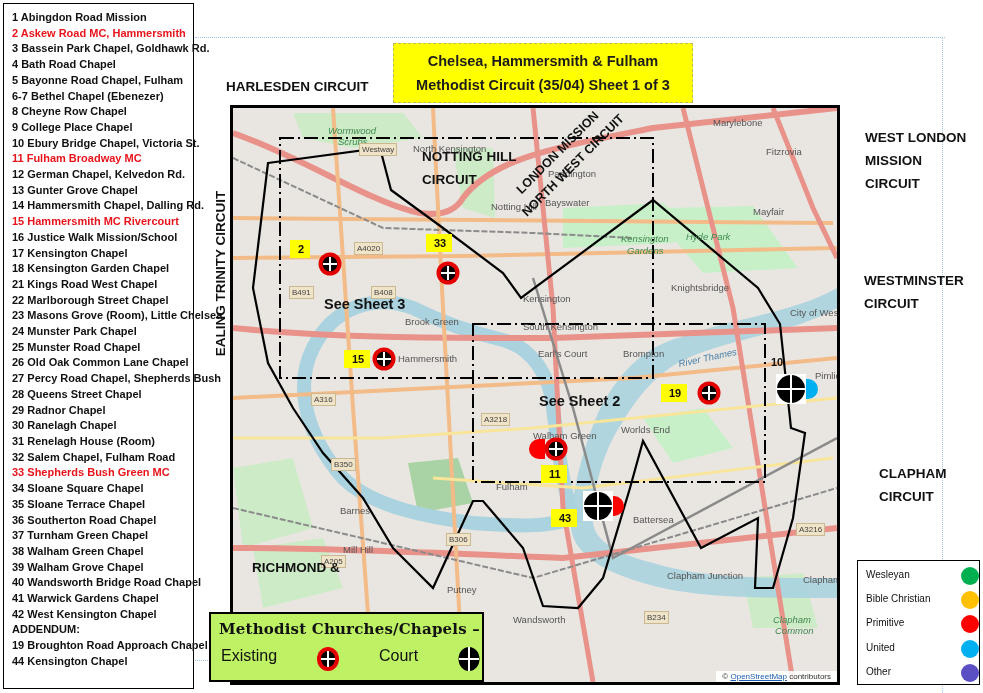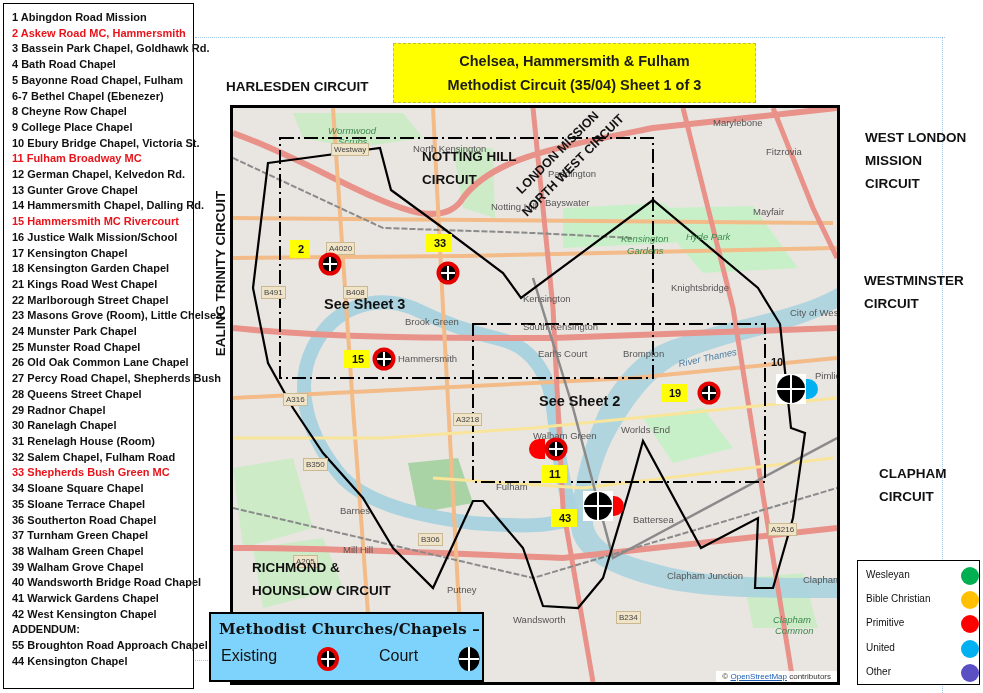--- a/index.html
+++ b/index.html
@@ -7,43 +7,43 @@
   .guide-h { position: absolute; left: 195px; top: 37px; width: 750px; border-top: 1px dotted #9ec5e8; }
   .guide-v { position: absolute; left: 942px; top: 37px; height: 656px; border-left: 1px dotted #9ec5e8; }
   .guide-h2 { position: absolute; left: 195px; top: 660px; width: 15px; border-top: 1px dotted #9ec5e8; }
 
   
   .chapel-list { position: absolute; left: 3px; top: 3px; width: 191px; height: 686px; border: 1px solid #000; background: #fff; padding: 6px 0 0 8px; }
   .chapel-item { font-size: 11px; font-weight: bold; line-height: 15.7px; color: #111; white-space: nowrap; }
   .chapel-item.red { color: #e8141b; }
 
   
-  .title-box { position: absolute; left: 393px; top: 43px; width: 363px; height: 60px; background: #ffff00; border: 1px dashed #bcbc55; text-align: center; padding-top: 5px; }
+  .title-box { position: absolute; left: 393px; top: 43px; width: 300px; height: 60px; background: #ffff00; border: 1px dashed #bcbc55; text-align: center; padding-top: 5px; }
   .title-line { font-size: 14.5px; font-weight: bold; color: #1c1c1c; line-height: 24px; }
 
   .circuit-label { position: absolute; font-size: 13.5px; font-weight: bold; color: #111; line-height: 23px; white-space: nowrap; }
 
   
   .map-frame { position: absolute; left: 230px; top: 105px; width: 610px; height: 580px; border: 3px solid #000; overflow: hidden; background: #fef9c3; }
   .map-frame svg { position: absolute; left: 0; top: 0; }
   .map-text { position: absolute; font-size: 9.5px; color: #555; white-space: nowrap; }
   .map-text.green { color: #3f8a4f; font-style: italic; }
-  .road-tag { position: absolute; font-size: 8px; color: #444; background: #efe3c8; border: 1px solid #c9b891; padding: 0 2px; line-height: 11px; }
+  .road-tag { position: absolute; font-size: 8px; color: #444; background: #efe3c8; border: 1px solid #c9b891; padding: 0 2px; line-height: 11px; margin-left: 28px; }
   .map-circuit { position: absolute; font-size: 13.5px; font-weight: bold; color: #111; line-height: 23px; white-space: nowrap; }
   .see-sheet { position: absolute; font-size: 14.5px; font-weight: bold; color: #111; white-space: nowrap; }
   .num-tag { position: absolute; background: #ffff00; font-size: 11px; font-weight: bold; color: #111; padding: 2px 6px 2px 8px; line-height: 14px; }
   .num-plain { position: absolute; font-size: 11px; font-weight: bold; color: #111; }
   .osm-credit { position: absolute; right: 0; bottom: 0; background: rgba(255,255,255,0.9); font-size: 8px; color: #333; padding: 1px 6px; }
   .osm-credit a { color: #1f5fb5; text-decoration: underline; }
 
   
   .marker { position: absolute; }
 
   
-  .symbol-legend { position: absolute; left: 209px; top: 612px; width: 275px; height: 70px; background: #7dd3fc; border: 2px solid #000; padding: 6px 0 0 8px; }
+  .symbol-legend { position: absolute; left: 209px; top: 612px; width: 275px; height: 70px; background: #bef264; border: 2px solid #000; padding: 6px 0 0 8px; }
   .symbol-legend .lg-title { font-family: "DejaVu Serif", serif; font-size: 15px; font-weight: bold; color: #111; letter-spacing: 0.2px; }
   .symbol-legend .lg-row { position: relative; height: 30px; margin-top: 6px; }
   .symbol-legend .lg-text { position: absolute; top: 3px; font-size: 16px; color: #111; }
 
   
   .trad-legend { position: absolute; left: 857px; top: 560px; width: 123px; height: 125px; border: 1px solid #000; background: #fff; padding: 3px 16px 0 8px; }
   .trad-row { position: relative; height: 24.2px; }
   .trad-row .t-label { position: absolute; left: 0; top: 5px; font-size: 10px; color: #111; }
   .trad-row .t-dot { position: absolute; left: 95px; top: 3px; width: 18px; height: 18px; border-radius: 50%; }
 </style>
@@ -88,21 +88,21 @@
     <div class="chapel-item">34 Sloane Square Chapel</div>
     <div class="chapel-item">35 Sloane Terrace Chapel</div>
     <div class="chapel-item">36 Southerton Road Chapel</div>
     <div class="chapel-item">37 Turnham Green Chapel</div>
     <div class="chapel-item">38 Walham Green Chapel</div>
     <div class="chapel-item">39 Walham Grove Chapel</div>
     <div class="chapel-item">40 Wandsworth Bridge Road Chapel</div>
     <div class="chapel-item">41 Warwick Gardens Chapel</div>
     <div class="chapel-item">42 West Kensington Chapel</div>
     <div class="chapel-item">ADDENDUM:</div>
-    <div class="chapel-item">55 Broughton Road Approach Chapel</div>
+    <div class="chapel-item">19 Broughton Road Approach Chapel</div>
     <div class="chapel-item">44 Kensington Chapel</div>
   </div>
 
 <div class="title-box">
   <div class="title-line">Chelsea, Hammersmith &amp; Fulham</div>
   <div class="title-line">Methodist Circuit (35/04)   Sheet 1 of 3</div>
 </div>
 
 <div class="circuit-label" style="left:226px; top:75px;">HARLESDEN CIRCUIT</div>
 <div class="circuit-label" style="left:865px; top:126px;">
@@ -213,21 +213,20 @@
   <div class="map-circuit" style="left:189px; top:37px;">
     <div>NOTTING HILL</div>
     <div>CIRCUIT</div>
   </div>
   <div class="map-circuit" style="left:270px; top:85px; transform: rotate(-45deg); transform-origin: left top; line-height:20px; font-size:12.5px;">
     <div style="padding-left:12px;">LONDON MISSION</div>
     <div>NORTH WEST CIRCUIT</div>
   </div>
   <div class="map-circuit" style="left:19px; top:448px;">
     <div>RICHMOND &amp;</div>
-    <div>HOUNSLOW CIRCUIT</div>
   </div>
 
   <span class="see-sheet" style="left:91px; top:188px;">See Sheet 3</span>
   <span class="see-sheet" style="left:306px; top:285px;">See Sheet 2</span>
 
   <span class="num-tag" style="left:57px; top:132px;">2</span>
   <span class="num-tag" style="left:193px; top:126px;">33</span>
   <span class="num-tag" style="left:111px; top:242px;">15</span>
   <span class="num-tag" style="left:428px; top:276px;">19</span>
   <span class="num-tag" style="left:308px; top:357px;">11</span>

